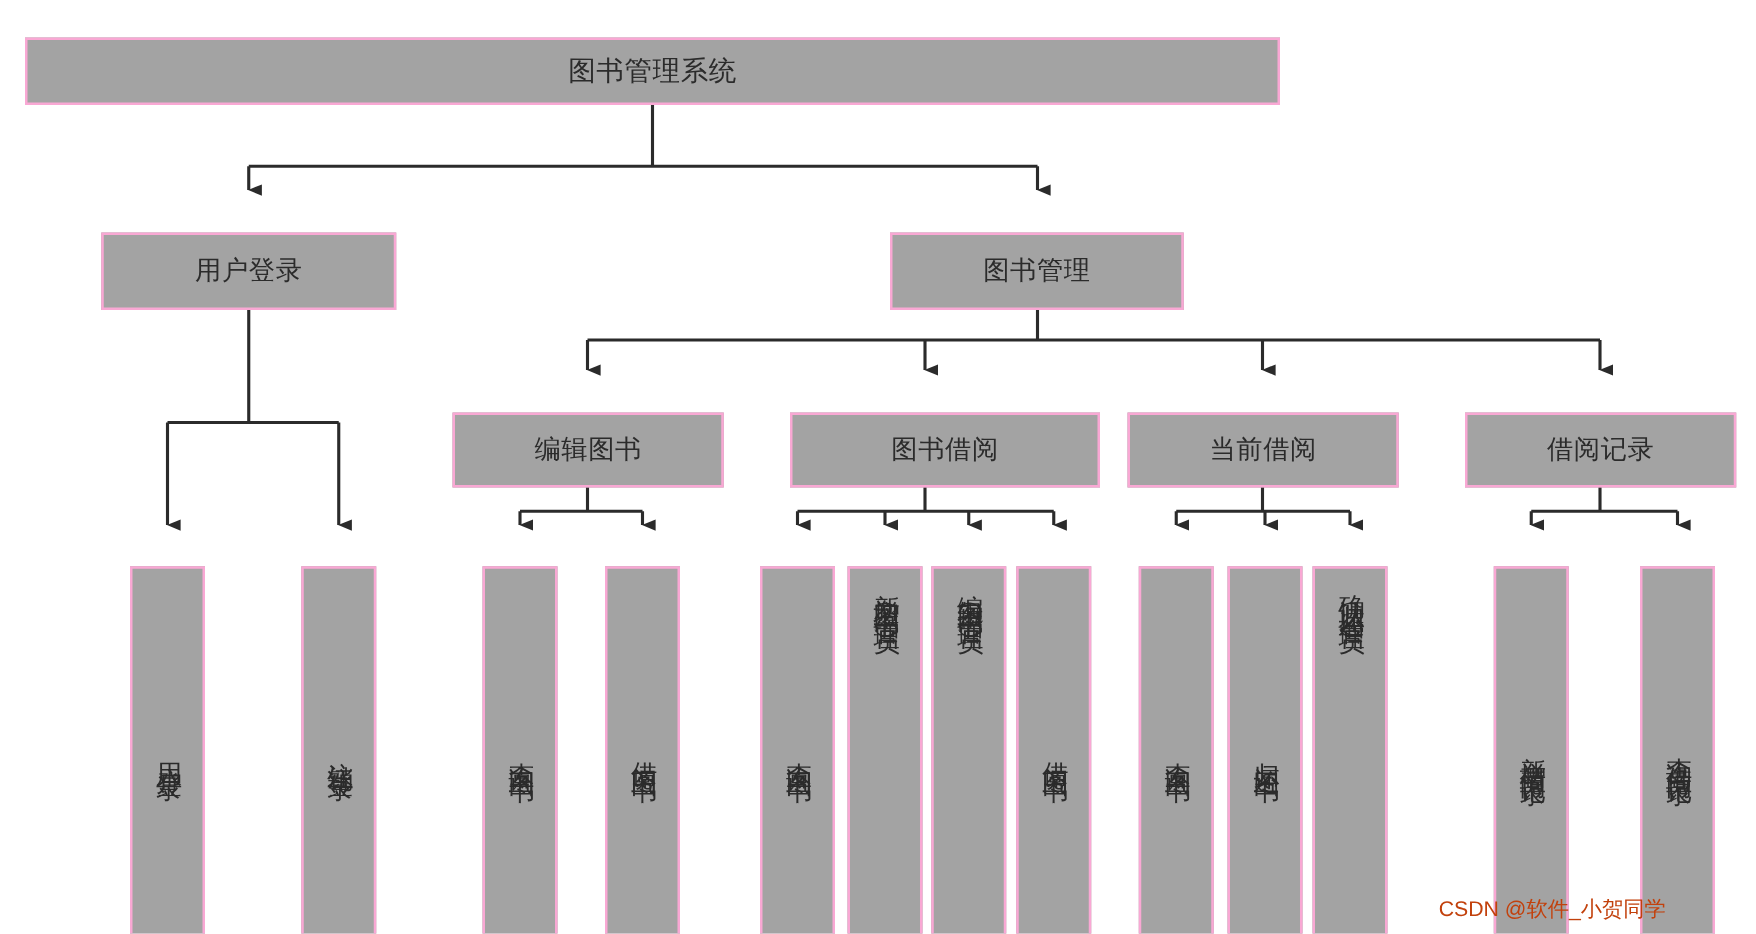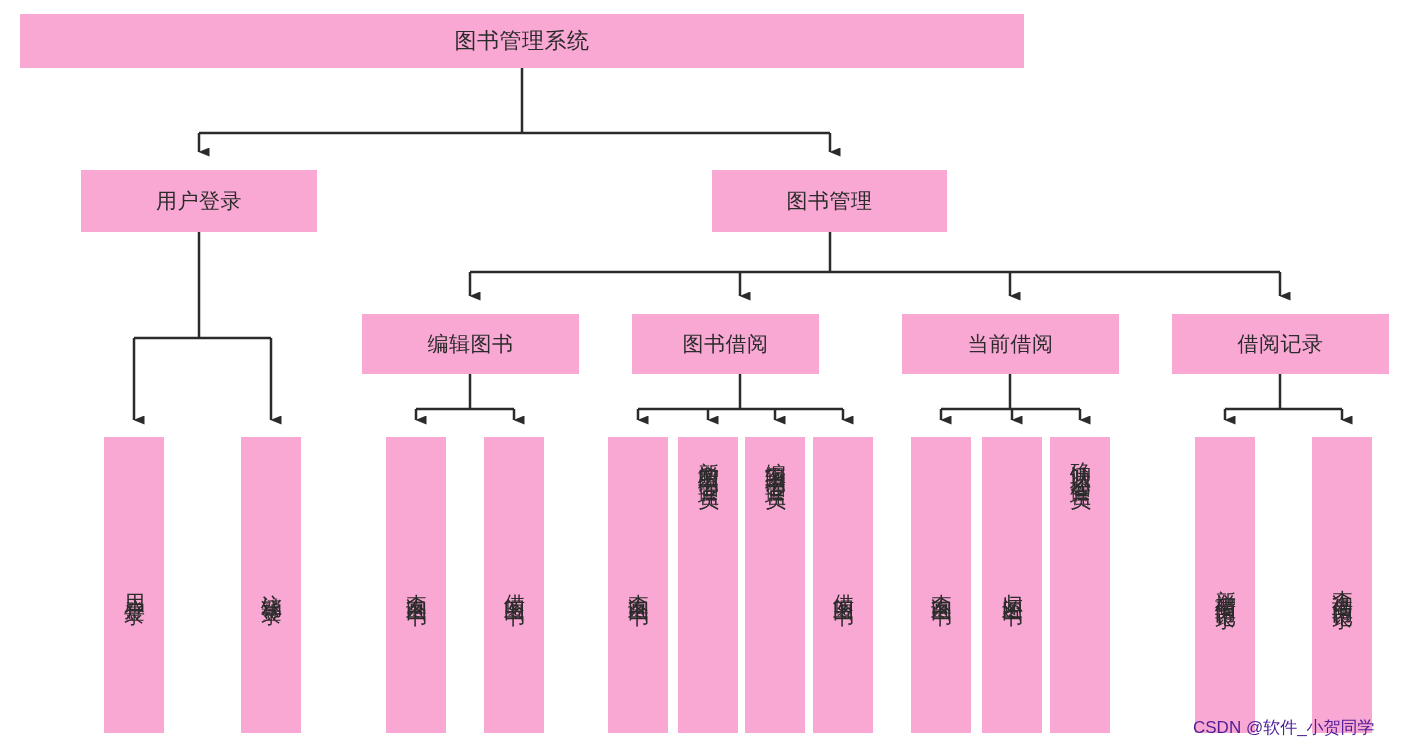--- a/index.html
+++ b/index.html
@@ -22,26 +22,27 @@
     position: absolute;
     left: 0;
     top: 0;
     width: 1405px;
     height: 747px;
     pointer-events: none;
   }
   .node {
     position: absolute;
     box-sizing: border-box;
-    background: #f9a8d4;
-    border: 4px solid #f9a8d4;
+    background: #a3a3a3;
+    border: 2px solid #f9a8d4;
     display: flex;
     align-items: center;
     justify-content: center;
     overflow: hidden;
+    margin-top: 16px;
   }
   .node .label {
     color: #2b2b2b;
     line-height: 1.04;
     letter-spacing: 0.5px;
     white-space: pre;
     text-align: center;
   }
   .node.level-root .label { font-size: 22px; }
   .node.level-2 .label { font-size: 21px; }
@@ -133,21 +134,21 @@
   <div class="node level-2" id="node-l2-0" style="left: 81px; top: 170px; width: 236px; height: 62px;">
     <span class="label">用户登录</span>
   </div>
   <div class="node level-2" id="node-l2-1" style="left: 712px; top: 170px; width: 235px; height: 62px;">
     <span class="label">图书管理</span>
   </div>
 
   <div class="node level-3" id="node-l3-0" style="left: 362px; top: 314px; width: 217px; height: 60px;">
     <span class="label">编辑图书</span>
   </div>
-  <div class="node level-3" id="node-l3-1" style="left: 632px; top: 314px; width: 187px; height: 60px;">
+  <div class="node level-3" id="node-l3-1" style="left: 632px; top: 314px; width: 248px; height: 60px;">
     <span class="label">图书借阅</span>
   </div>
   <div class="node level-3" id="node-l3-3" style="left: 1172px; top: 314px; width: 217px; height: 60px;">
     <span class="label">借阅记录</span>
   </div>
   <div class="node level-3" id="node-l3-2" style="left: 902px; top: 314px; width: 217px; height: 60px;">
     <span class="label">当前借阅</span>
   </div>
 
   <div class="node leaf" id="node-leaf-0" style="left: 104px; top: 437px; width: 60px; height: 296px;">
@@ -183,15 +184,15 @@
   <div class="node leaf tall-text" id="node-leaf-10" style="left: 1050px; top: 437px; width: 60px; height: 296px;">
     <span class="label">确认归还（管理员）</span>
   </div>
   <div class="node leaf" id="node-leaf-11" style="left: 1195px; top: 437px; width: 60px; height: 296px;">
     <span class="label">新增借阅记录</span>
   </div>
   <div class="node leaf" id="node-leaf-12" style="left: 1312px; top: 437px; width: 60px; height: 296px;">
     <span class="label">查询借阅记录</span>
   </div>
 
-  <div class="watermark" style="left: 1193px; top: 716px; color: #4c1d95;">CSDN @软件_小贺同学</div>
+  <div class="watermark" style="left: 1151px; top: 716px; color: #c2410c;">CSDN @软件_小贺同学</div>
 
 </div>
 
 </body></html>

